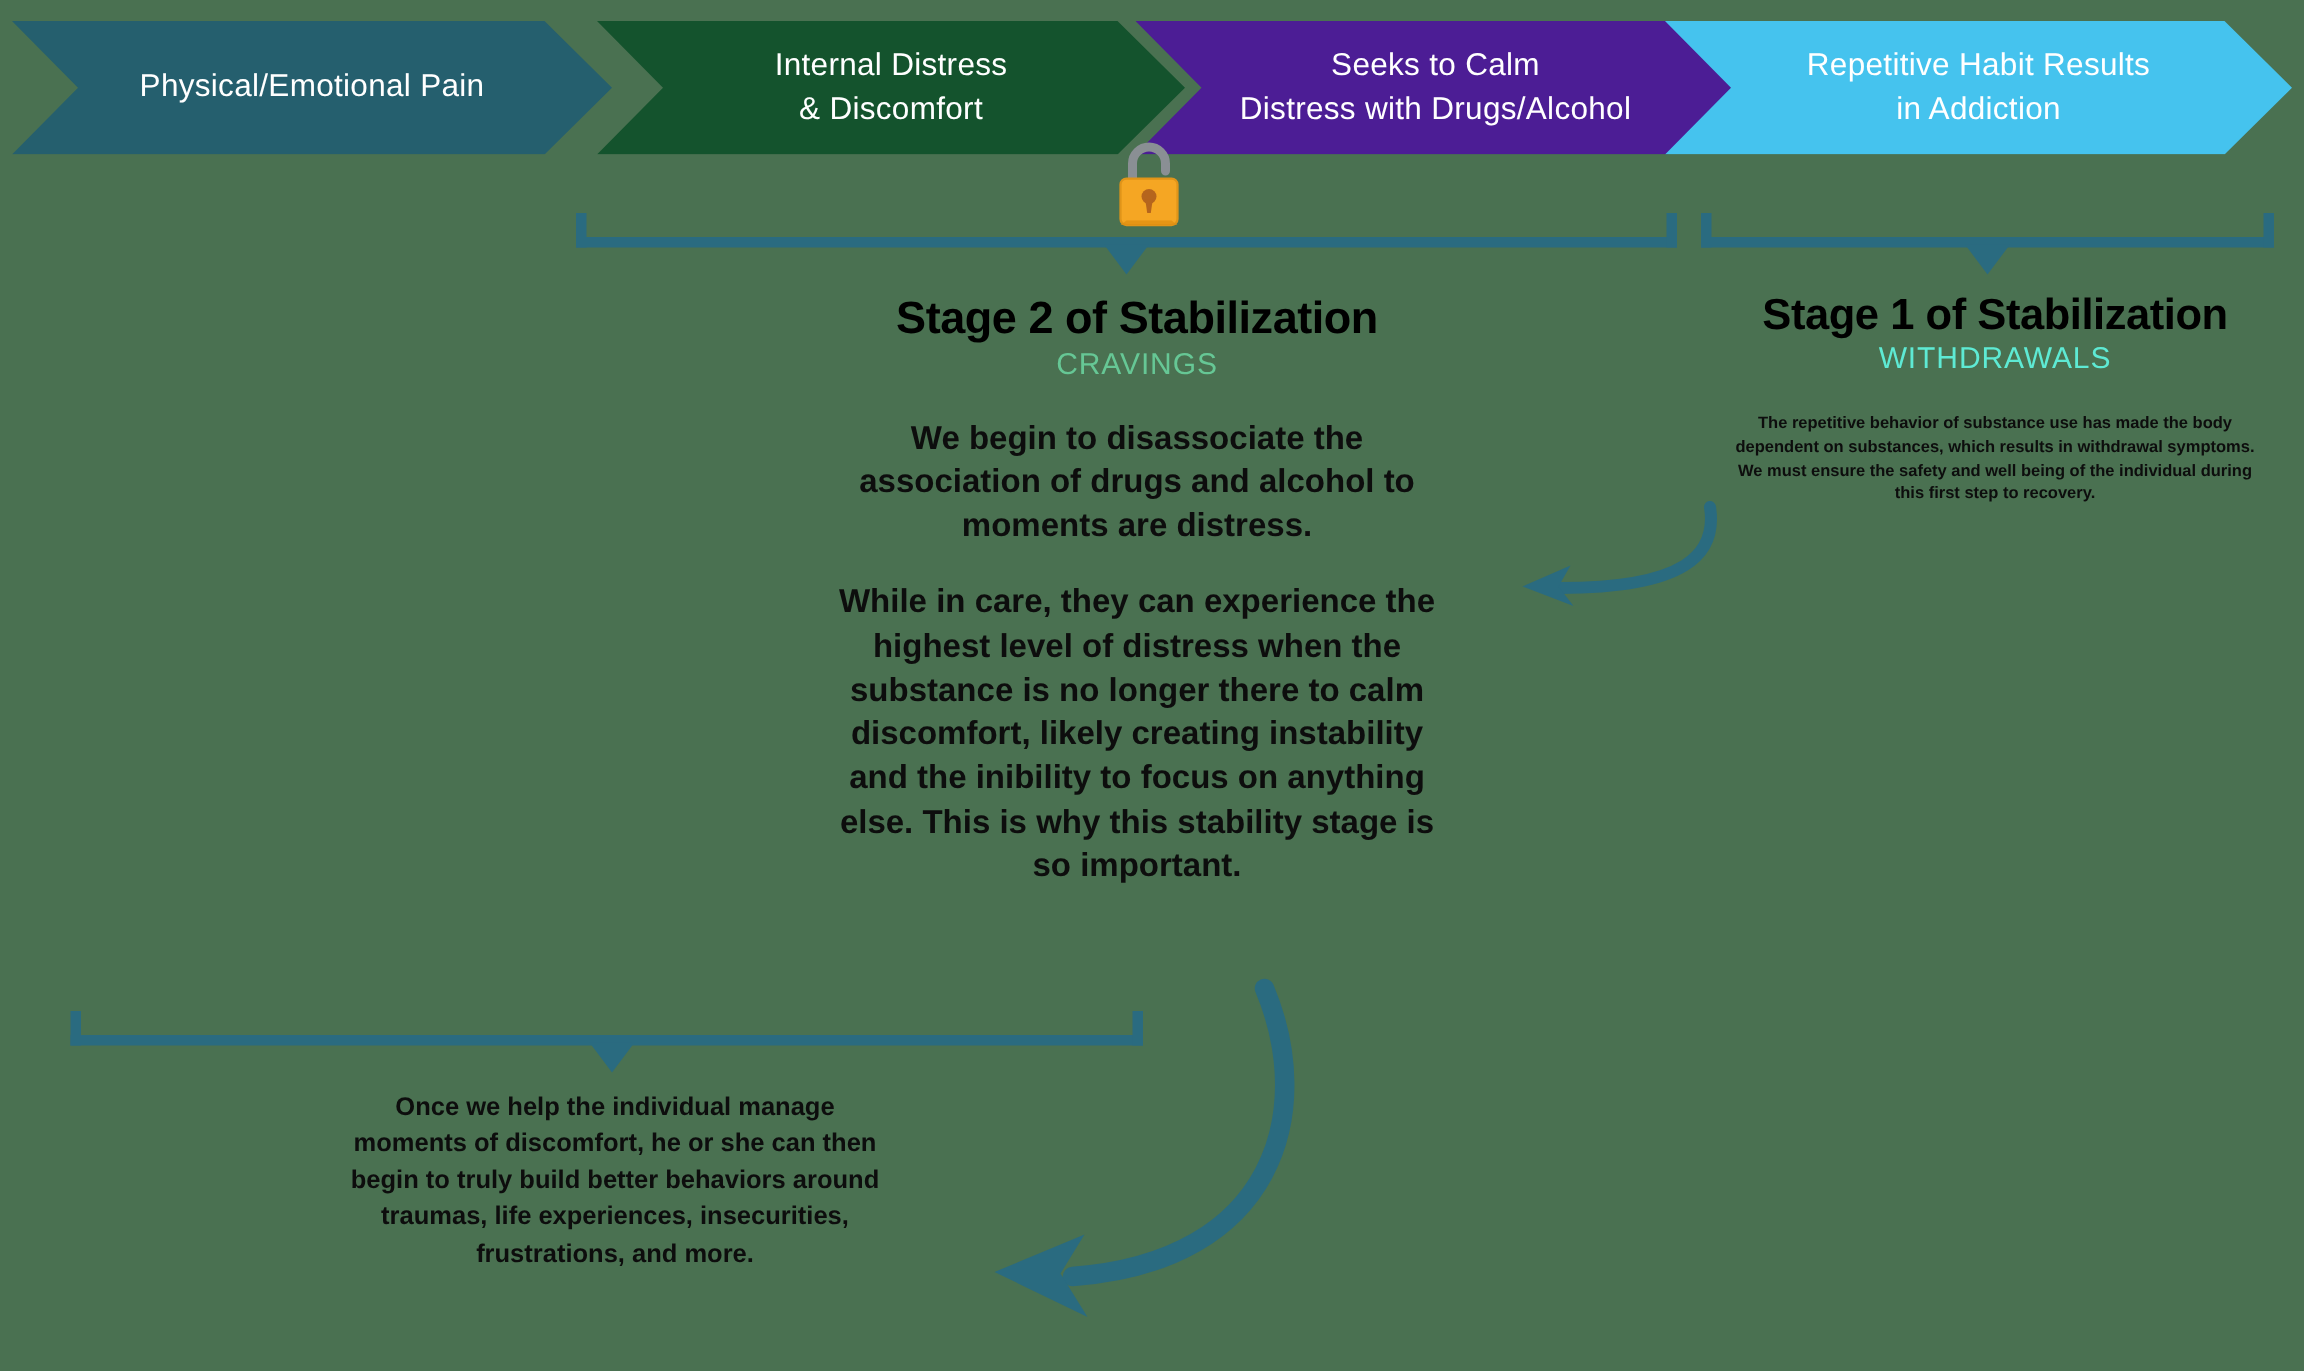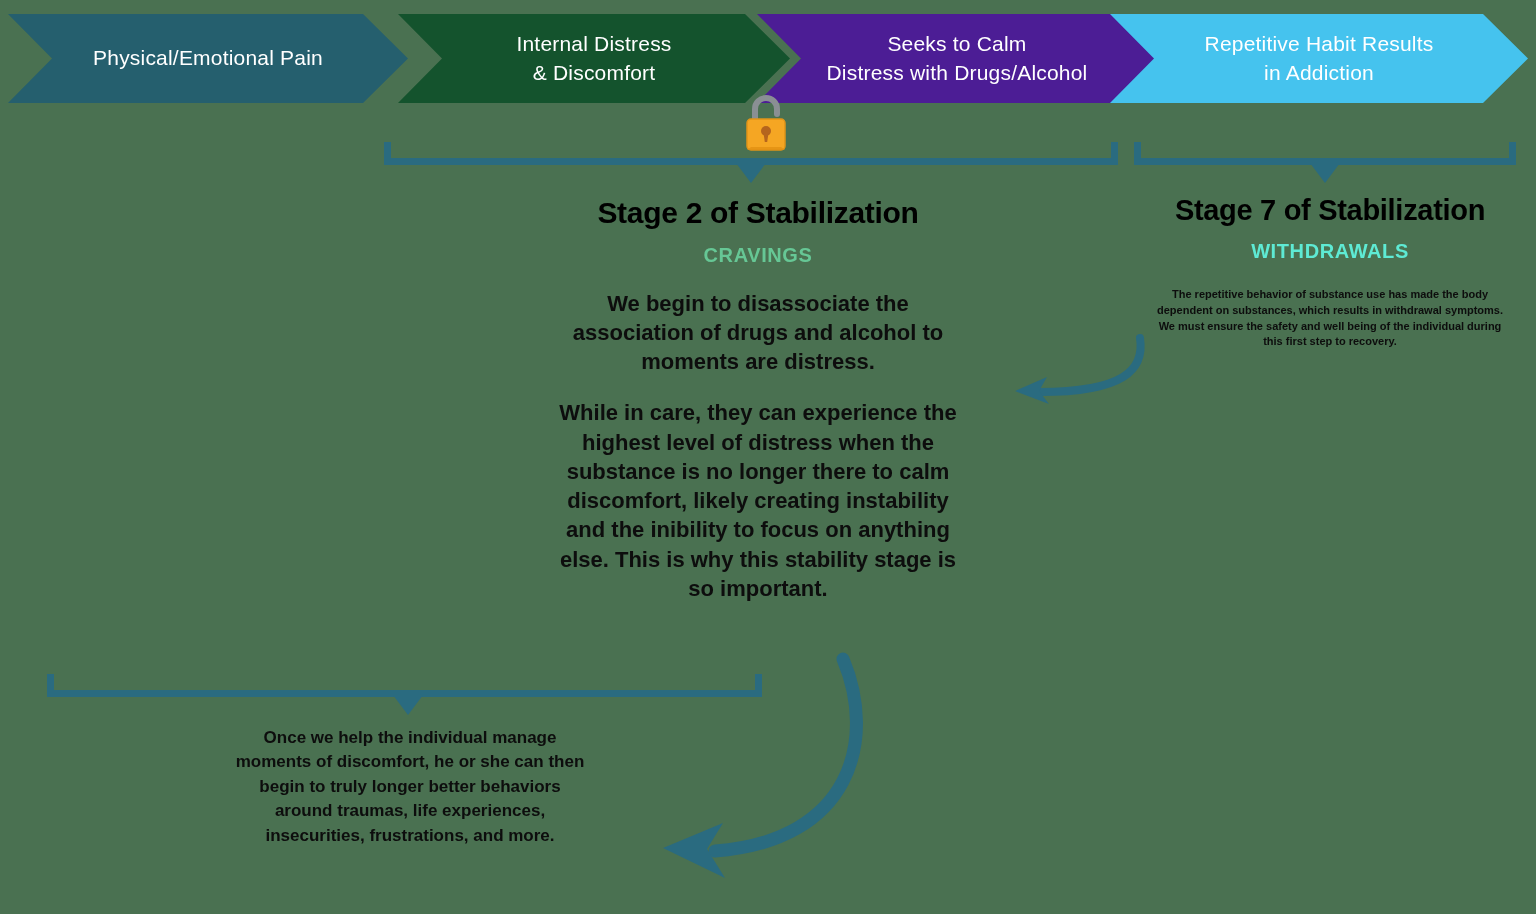--- a/index.html
+++ b/index.html
@@ -139,24 +139,24 @@
 
   .stage-title {
     font-weight: bold;
     color: #000000;
     letter-spacing: -0.3px;
   }
   .col-stage2 .stage-title { font-size: 30px; line-height: 1.15; }
   .col-stage1 .stage-title { font-size: 29px; line-height: 1.15; }
 
   .stage-subtitle {
-    font-weight: bold;
+    font-weight: normal;
     font-size: 20px;
     letter-spacing: 0.6px;
-    margin-top: 13px;
+    margin-top: 1px;
   }
   .sub-cravings { color: #66c795; }
   .sub-withdrawals { color: #5eead4; }
 
   .stage-body {
     font-weight: bold;
     color: #0d0d0d;
   }
   .col-stage2 .stage-body {
     font-size: 22px;
@@ -254,22 +254,22 @@
   </svg>
 
   <div class="col col-stage2">
     <div class="stage-title">Stage 2 of Stabilization</div>
     <div class="stage-subtitle sub-cravings">CRAVINGS</div>
     <div class="stage-body">We begin to disassociate the association of drugs and alcohol to moments are distress.</div>
     <div class="stage-body second">While in care, they can experience the highest level of distress when the substance is no longer there to calm discomfort, likely creating instability and the inibility to focus on anything else. This is why this stability stage is so important.</div>
   </div>
 
   <div class="col col-stage1">
-    <div class="stage-title">Stage 7 of Stabilization</div>
+    <div class="stage-title">Stage 1 of Stabilization</div>
     <div class="stage-subtitle sub-withdrawals">WITHDRAWALS</div>
     <div class="stage-body">The repetitive behavior of substance use has made the body dependent on substances, which results in withdrawal symptoms. We must ensure the safety and well being of the individual during this first step to recovery.</div>
   </div>
 
   <div class="col col-bottom">
-    <div class="stage-body">Once we help the individual manage moments of discomfort, he or she can then begin to truly longer better behaviors around traumas, life experiences, insecurities, frustrations, and more.</div>
+    <div class="stage-body">Once we help the individual manage moments of discomfort, he or she can then begin to truly build better behaviors around traumas, life experiences, insecurities, frustrations, and more.</div>
   </div>
 
 </div>
 
 </body></html>

